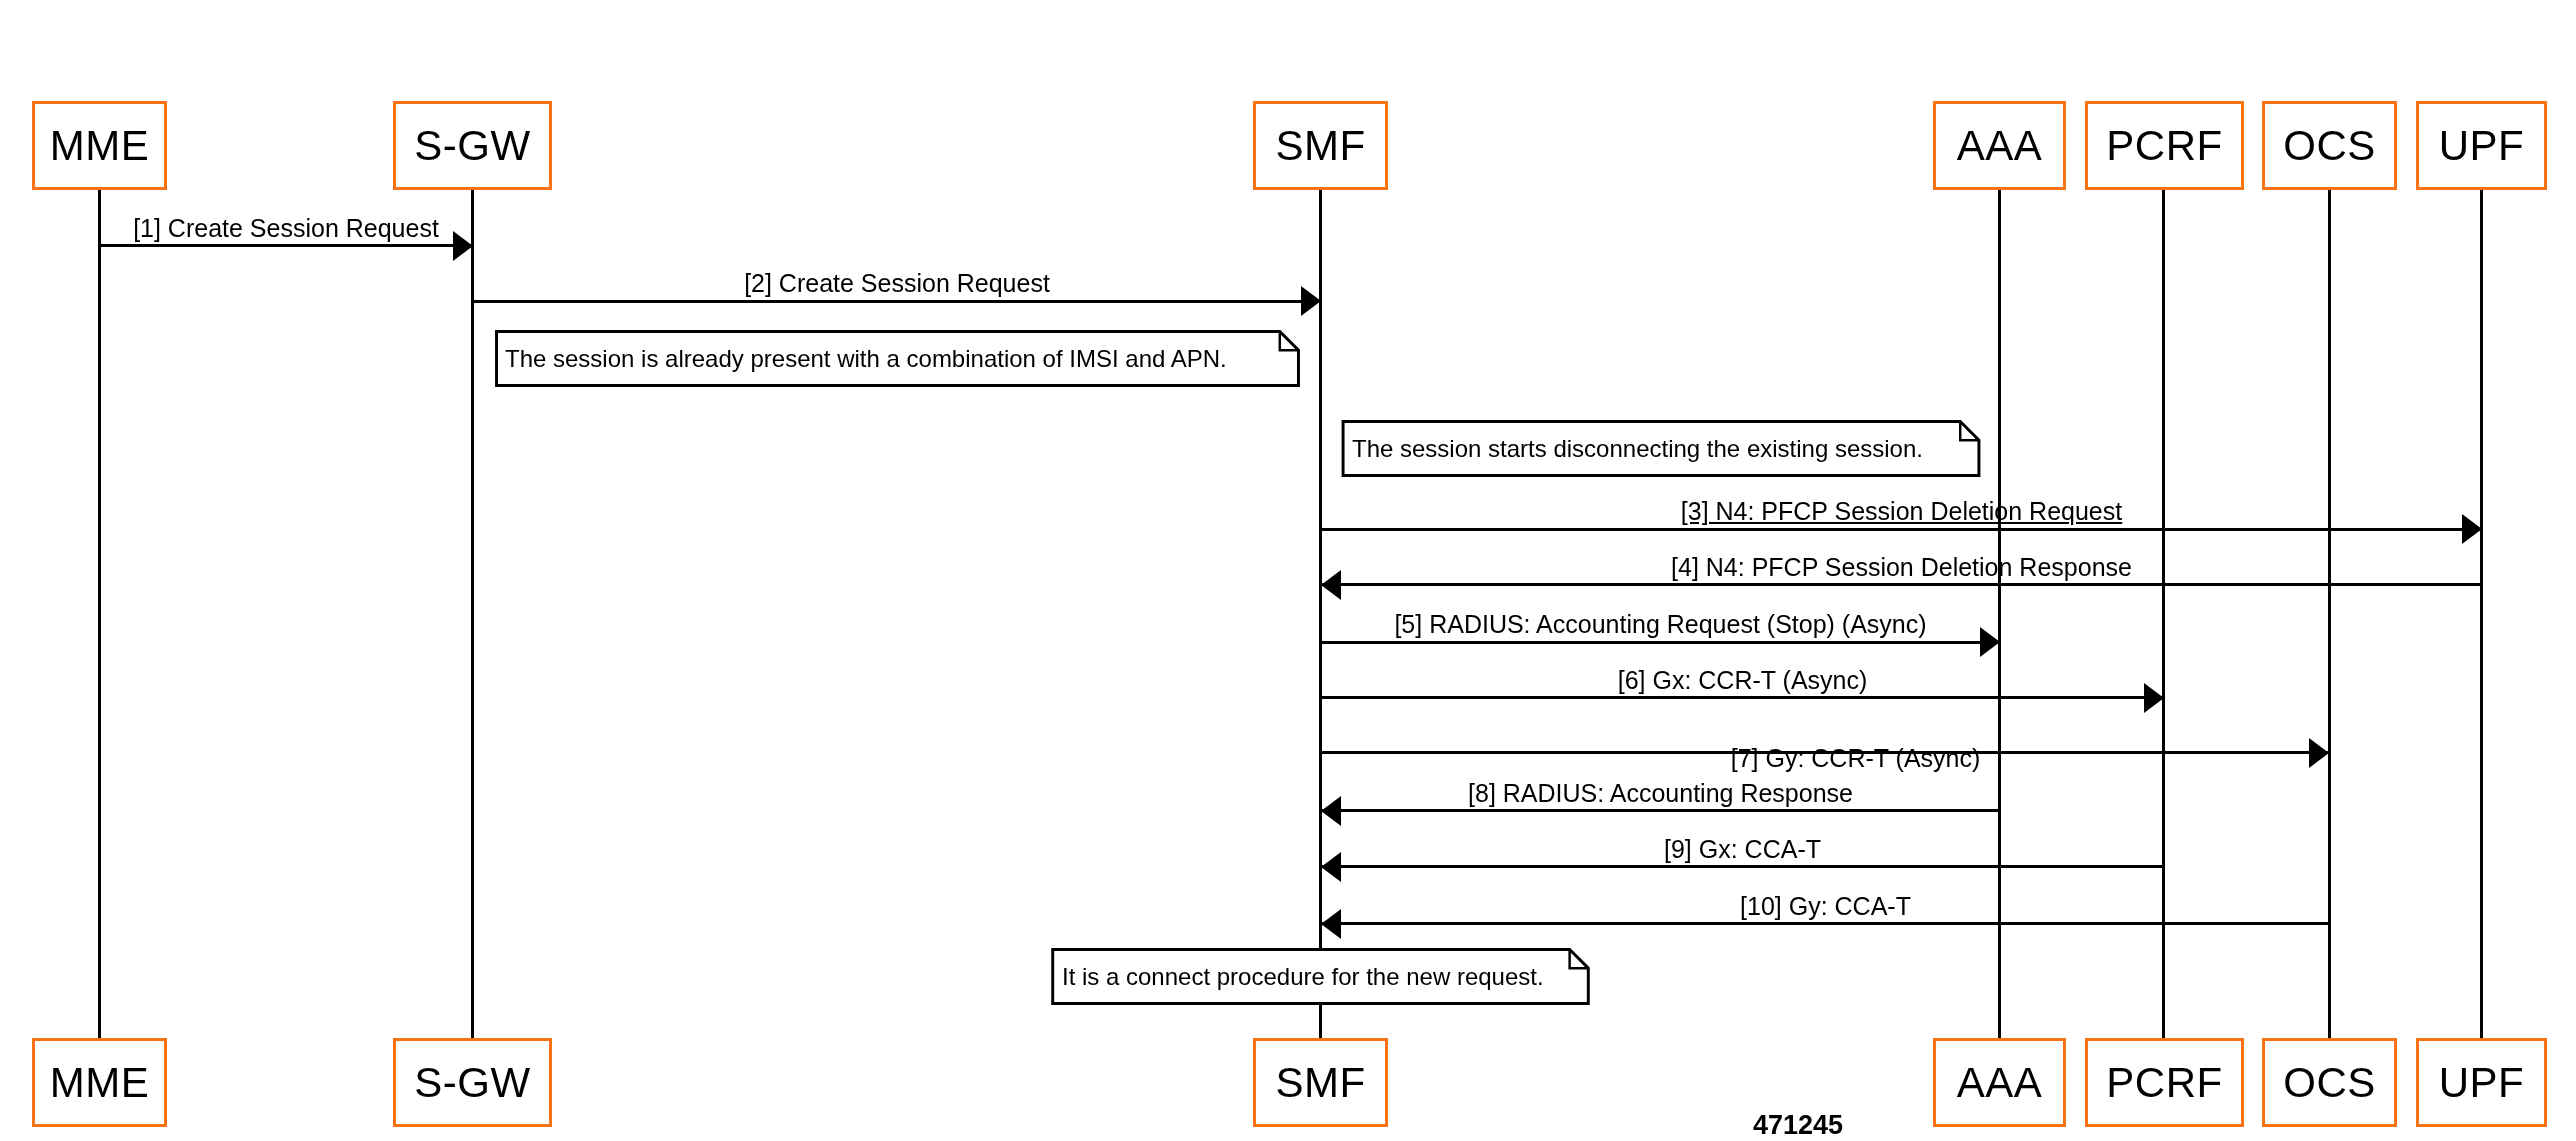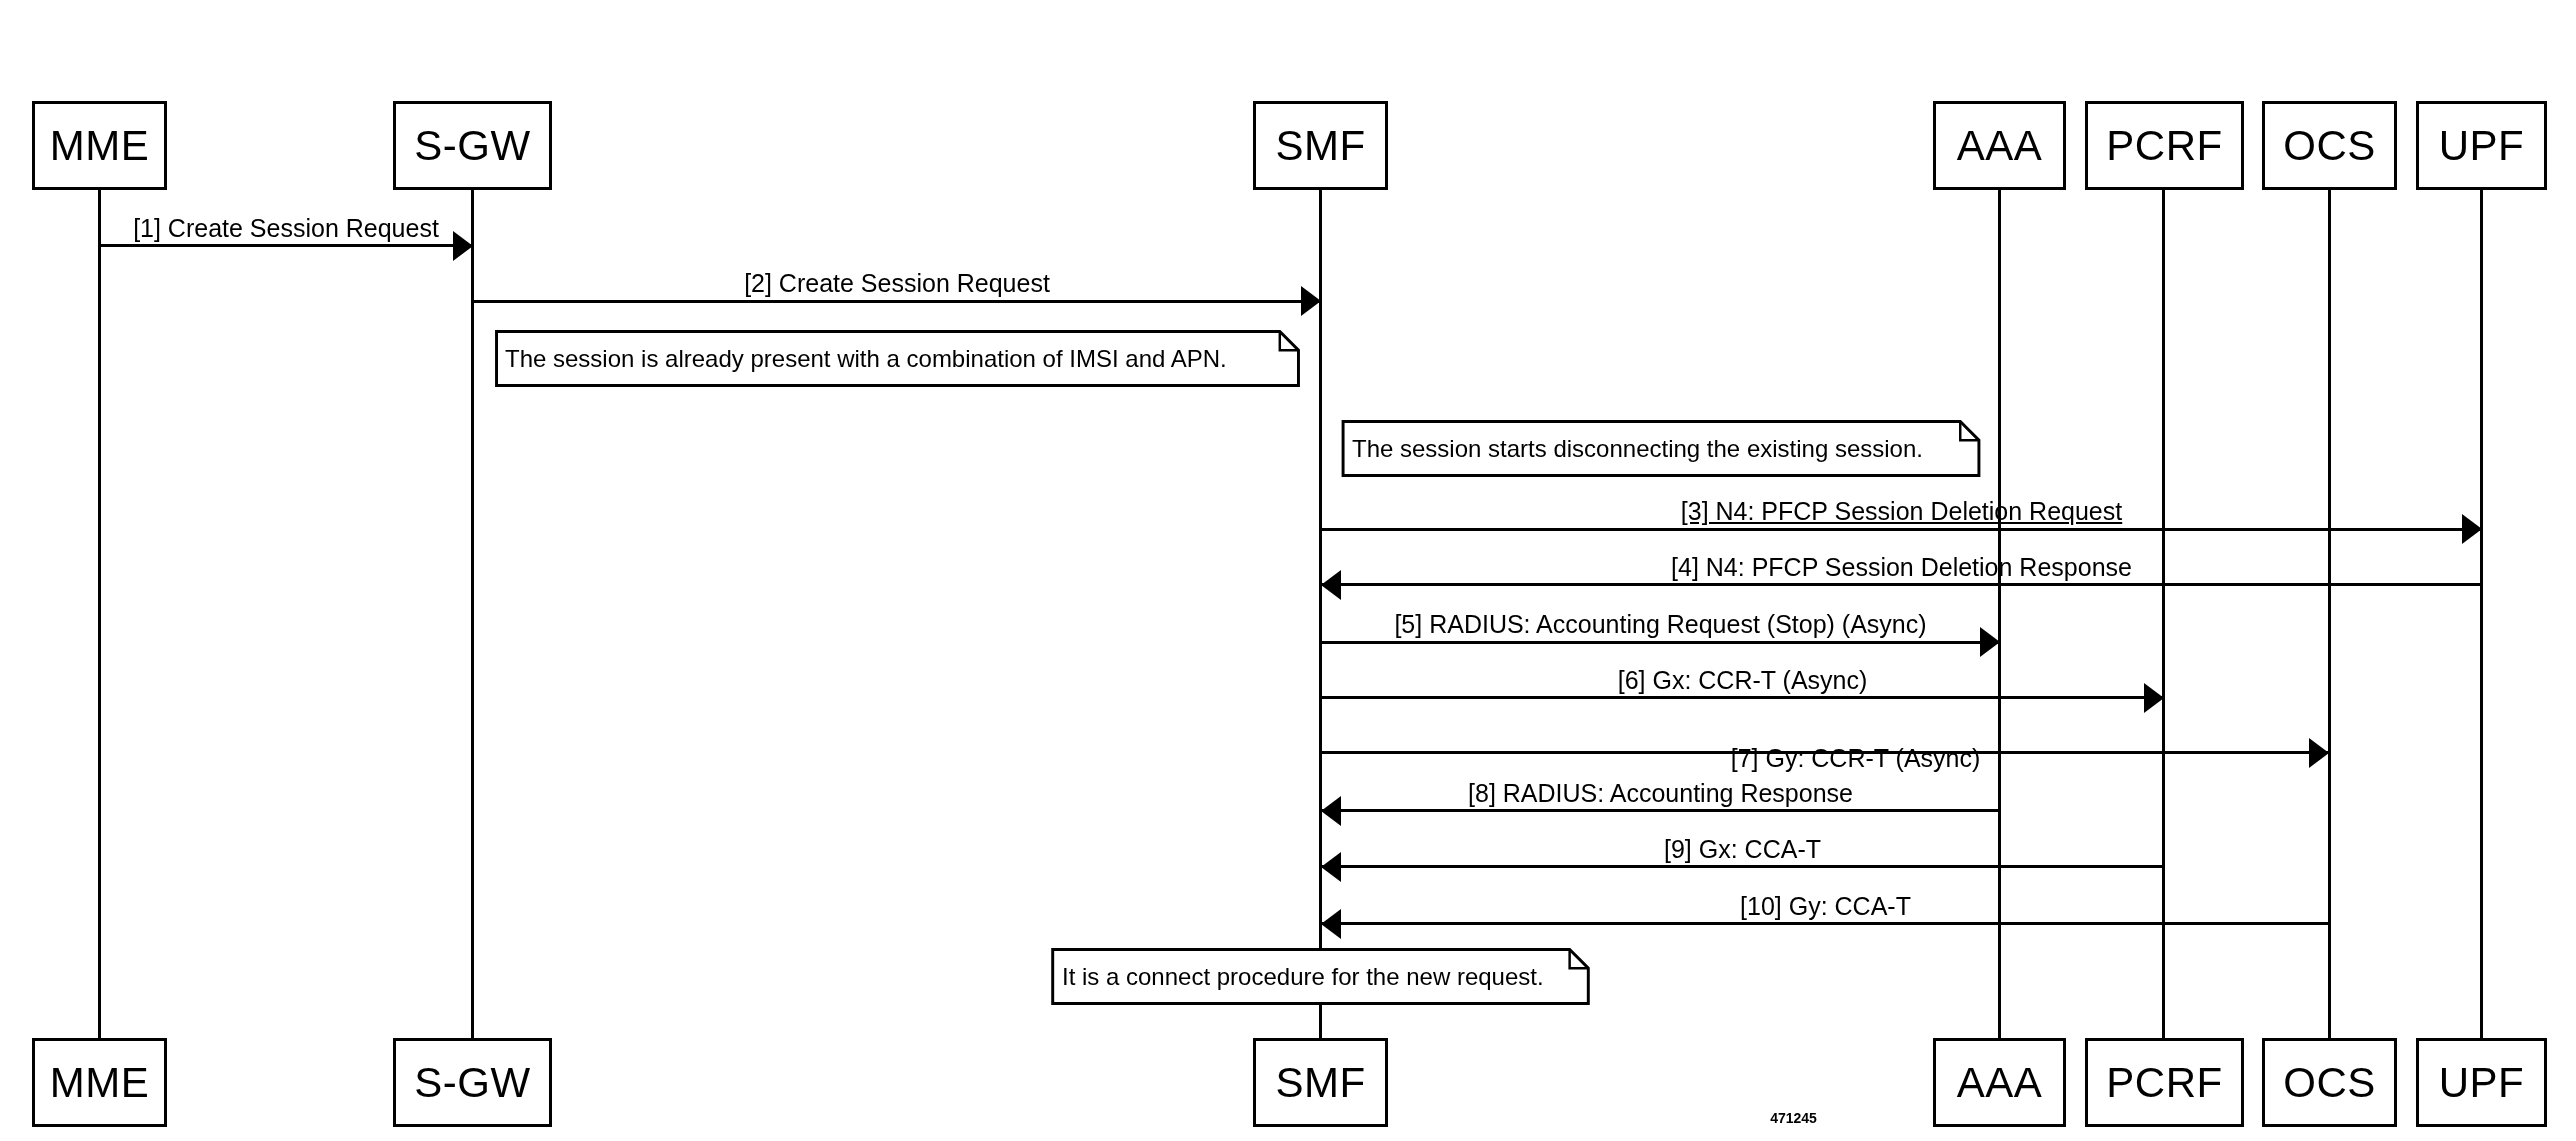--- a/index.html
+++ b/index.html
@@ -13,21 +13,21 @@
     position: relative;
     width: 2576px;
     height: 1141px;
     background: #ffffff;
     overflow: hidden;
   }
   .actor-box {
     position: absolute;
     height: 89px;
     box-sizing: border-box;
-    border: 3px solid #000000;
+    border: 3px solid #f97316;
     background: #fff;
     display: flex;
     align-items: center;
     justify-content: center;
     font-size: 42px;
     letter-spacing: 0.5px;
     z-index: 4;
   }
   .lifeline {
     position: absolute;
@@ -83,22 +83,22 @@
     align-items: center;
     font-size: 24px;
     white-space: nowrap;
     z-index: 6;
   }
   .figure-number {
     position: absolute;
     left: 1744px;
     top: 1110px;
     width: 99px;
-    text-align: center;
-    font-size: 14px;
+    text-align: right;
+    font-size: 27px;
     font-weight: bold;
     z-index: 4;
   }
 </style>
 </head>
 <body>
 
 <div class="canvas">
 
   <div class="lifeline" style="left:98px"></div>

